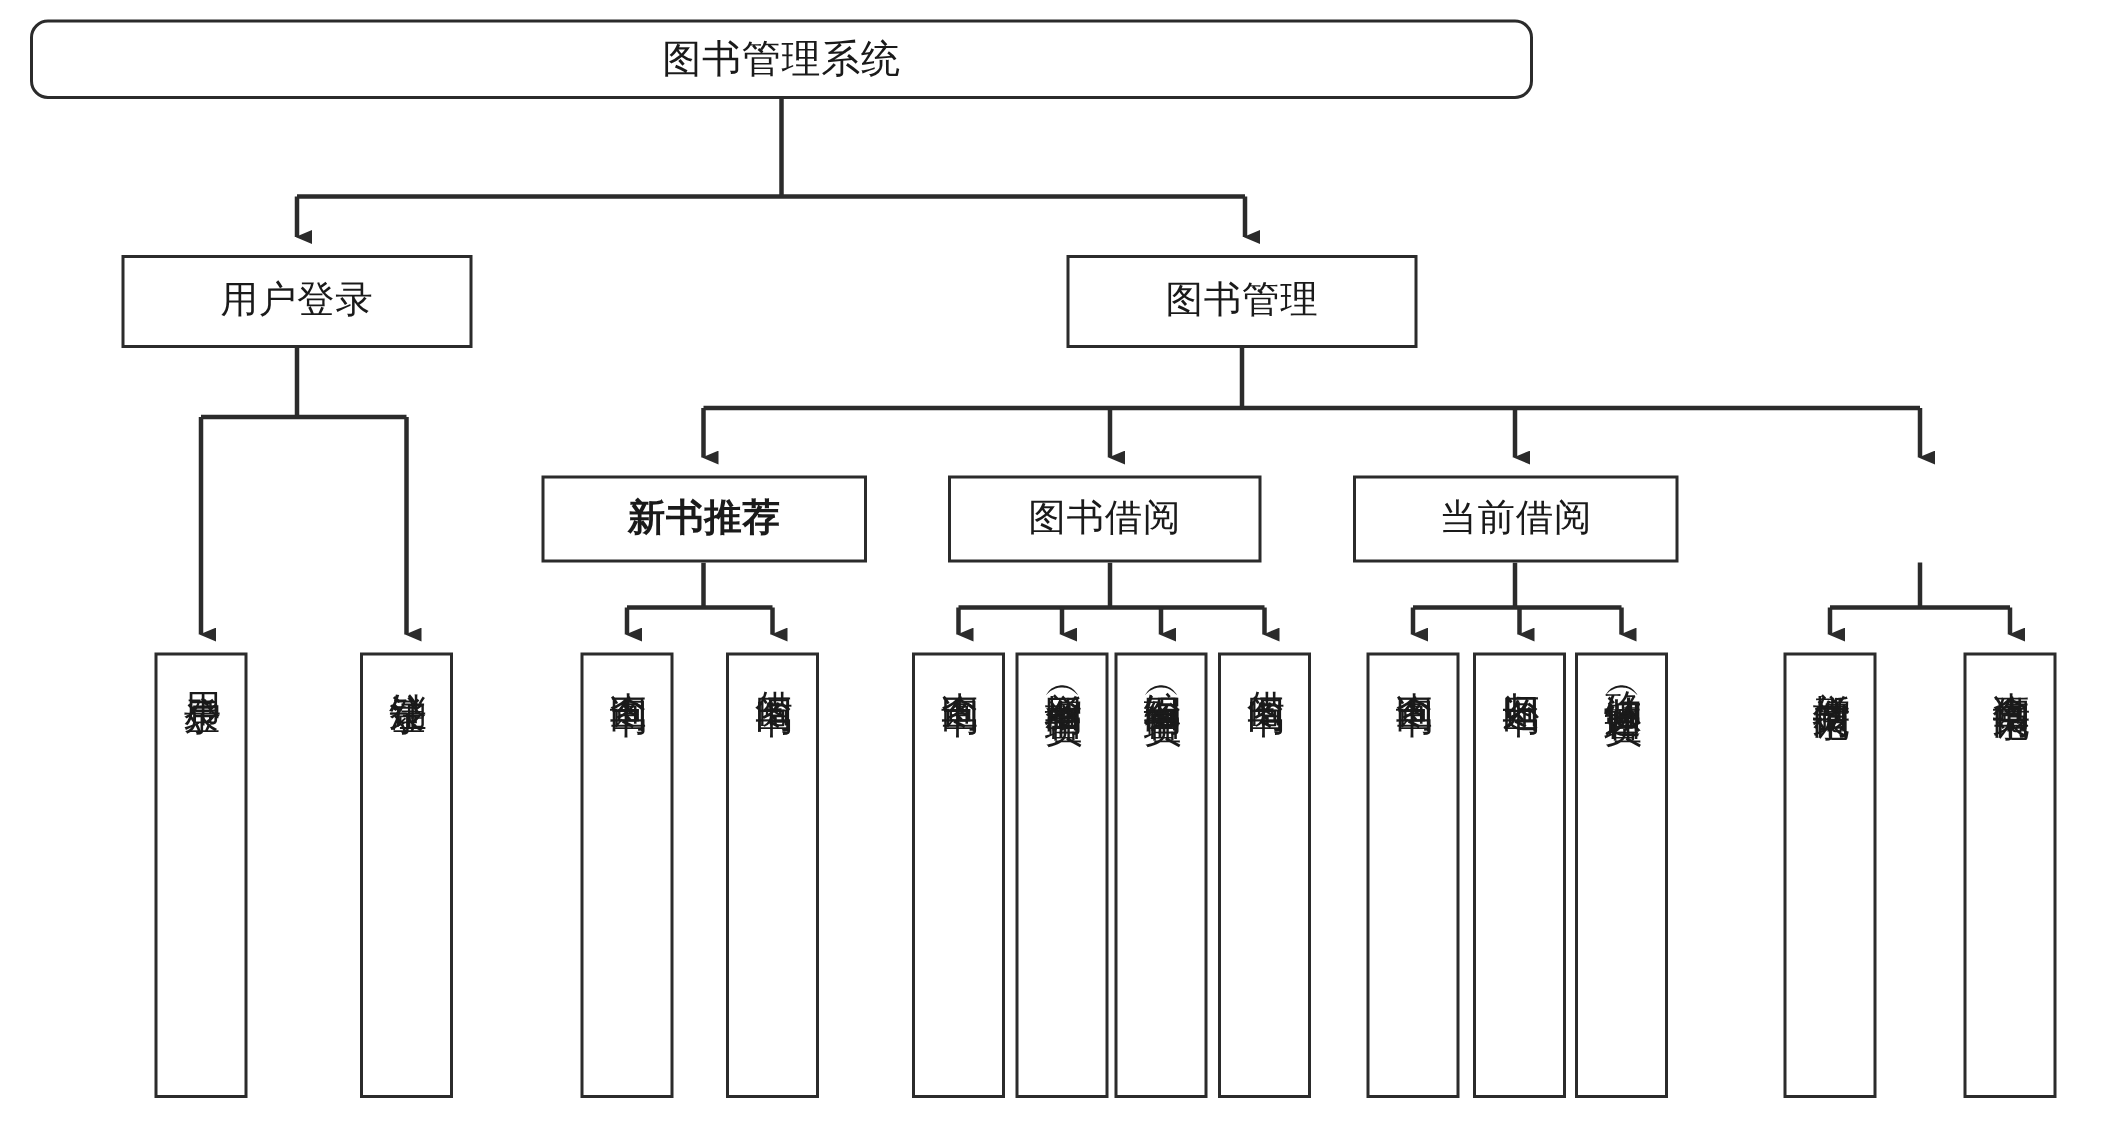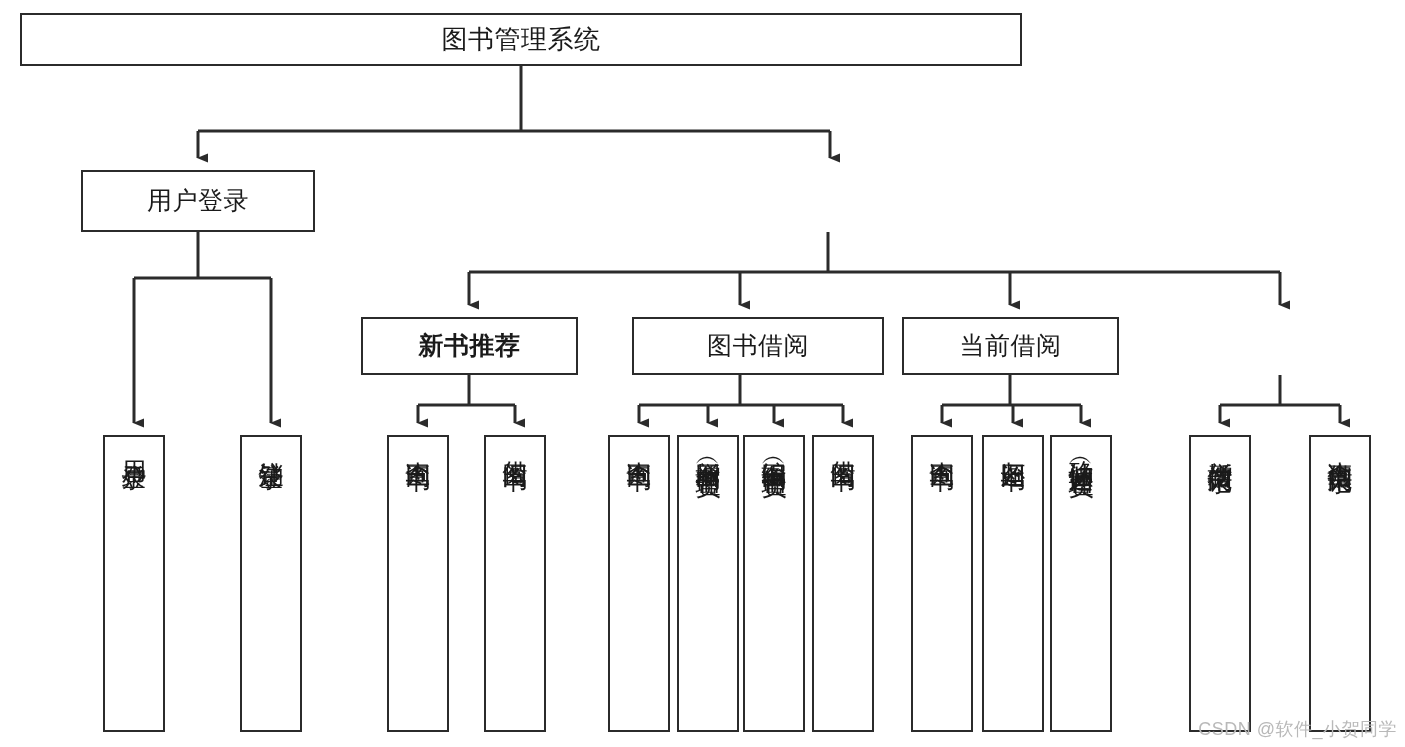--- a/index.html
+++ b/index.html
@@ -120,32 +120,35 @@
       <path d="M1013,405 L1013,423" marker-end="url(#arrow)"></path>
       <path d="M1081,405 L1081,423" marker-end="url(#arrow)"></path>
 
       <path d="M1280,375 L1280,405"></path>
       <path d="M1220,405 L1340,405"></path>
       <path d="M1220,405 L1220,423" marker-end="url(#arrow)"></path>
       <path d="M1340,405 L1340,423" marker-end="url(#arrow)"></path>
     </g>
   </svg>
 
-  <div class="node horiz root" style="left:20px; top:13px; width:1002px; height:53px;">
+  <div class="node horiz root" style="left:20px; top:13px; width:1002px; height:53px;border-radius:12px;">
     <span class="label">图书管理系统</span>
   </div>
 
   <div class="node horiz" style="left:81px; top:170px; width:234px; height:62px;">
     <span class="label">用户登录</span>
   </div>
+  <div class="node horiz" style="left:711px; top:170px; width:234px; height:62px;">
+    <span class="label">图书管理</span>
+  </div>
 
   <div class="node horiz" style="left:361px; top:317px; width:217px; height:58px;font-weight:bold;">
     <span class="label">新书推荐</span>
   </div>
-  <div class="node horiz" style="left:632px; top:317px; width:252px; height:58px;">
+  <div class="node horiz" style="left:632px; top:317px; width:209px; height:58px;">
     <span class="label">图书借阅</span>
   </div>
   <div class="node horiz" style="left:902px; top:317px; width:217px; height:58px;font-family:Liberation Serif, serif;">
     <span class="label">当前借阅</span>
   </div>
 
   <div class="node leaf" style="left:103px; top:435px; width:62px; height:297px;">
     <span class="label">用户登录</span>
   </div>
   <div class="node leaf" style="left:240px; top:435px; width:62px; height:297px;">
@@ -182,15 +185,14 @@
     <span class="label">确认归还（管理员）</span>
   </div>
 
   <div class="node leaf" style="left:1189px; top:435px; width:62px; height:297px;">
     <span class="label">新增借阅记录</span>
   </div>
   <div class="node leaf" style="left:1309px; top:435px; width:62px; height:297px;">
     <span class="label">查询借阅记录</span>
   </div>
 
-  <div class="watermark">CSDN @软件_小贺同学</div>
 
 </div>
 
 </body></html>

